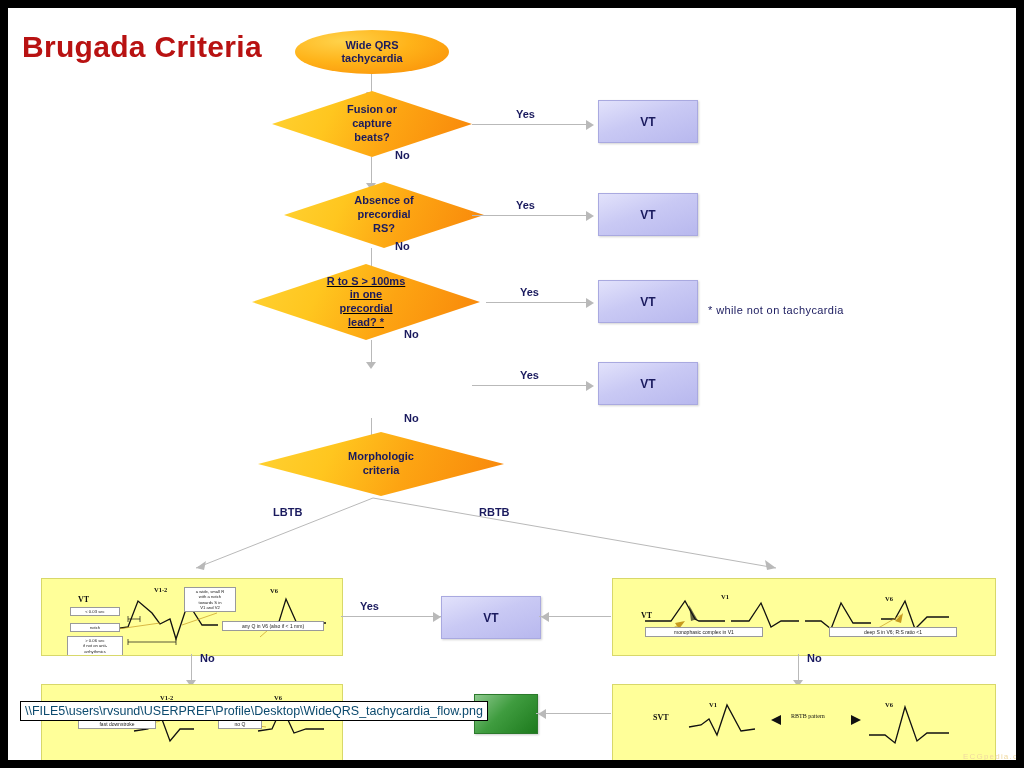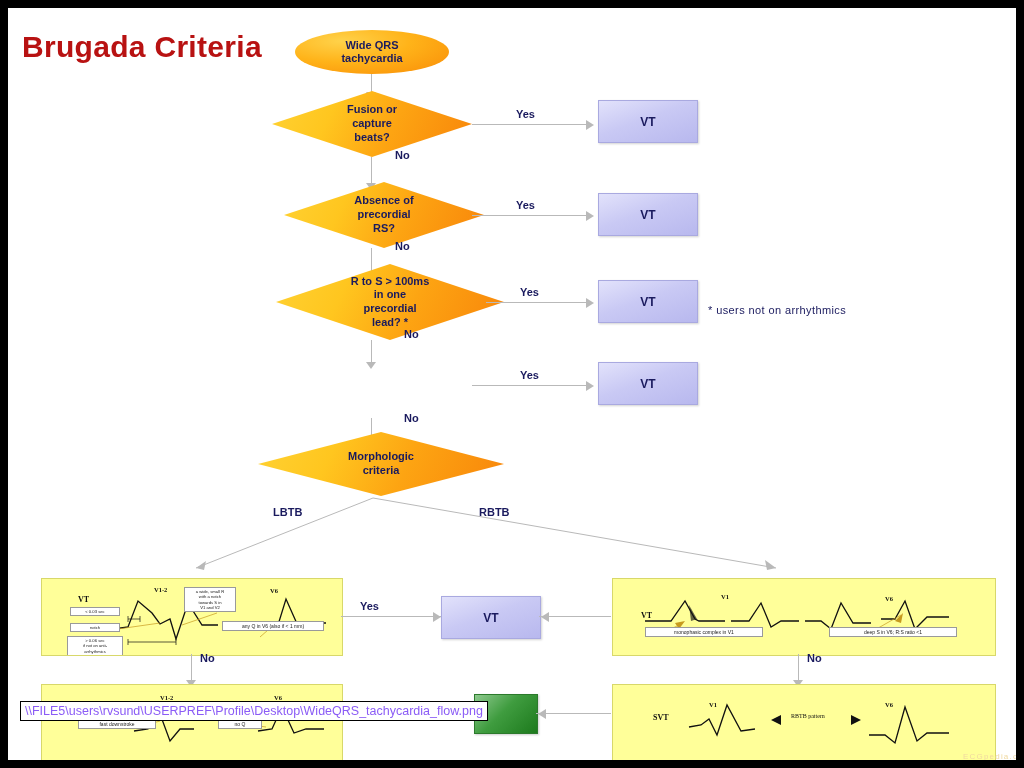--- a/index.html
+++ b/index.html
@@ -56,21 +56,21 @@
   .callout{position:absolute;background:#ffffff;border:1px solid #9a9a9a;color:#222;
     font-size:4.2px;line-height:1.25;padding:1px 2px;text-align:center;
     font-family:"Liberation Sans",sans-serif;white-space:pre-line;}
   .callout.w{font-size:5px;}
   .ecglab{position:absolute;color:#111;font-size:6.5px;font-weight:bold;font-family:"Liberation Serif",serif;}
   .ecglab.big{font-size:8px;}
 
   .wmark{color:#f0d9a0;font-size:8px;letter-spacing:1.2px;}
 
   
-  #pathbox{background:#ffffff;border:1px solid #000;color:#8b5cf6;font-size:12.5px;
+  #pathbox{background:#ffffff;border:1px solid #000;color:#0c4a6e;font-size:12.5px;
     padding:2px 4px;white-space:nowrap;font-family:"Liberation Sans",sans-serif;z-index:50;}
 
   svg{display:block;overflow:visible;}
 </style>
 </head>
 <body>
 
 <div id="screen">
  <div id="canvas">
 
@@ -113,36 +113,36 @@
   <div class="abs hline" style="left:464px;top:207px;width:114px;"></div>
   <div class="abs arrow-r" style="left:578px;top:203px;"></div>
   <div class="abs elab" style="left:508px;top:191px;">Yes</div>
   <div class="abs vt" style="left:590px;top:185px;width:98px;height:41px;">
     <span>VT</span>
   </div>
   <div class="abs vline" style="left:363px;top:240px;height:28px;"></div>
   <div class="abs arrow-d" style="left:358px;top:266px;"></div>
   <div class="abs elab" style="left:387px;top:232px;">No</div>
 
-  <div class="abs dia" style="left:268px;top:256px;width:228px;height:76px;">
+  <div class="abs dia" style="left:244px;top:256px;width:228px;height:76px;text-decoration:underline;">
     <div class="dwrap">
       <div class="shape"></div>
       <div class="txt" style="white-space:pre-line">R to S &gt; 100ms
 in one
 precordial
 lead? *</div>
     </div>
   </div>
   <div class="abs hline" style="left:478px;top:294px;width:100px;"></div>
   <div class="abs arrow-r" style="left:578px;top:290px;"></div>
   <div class="abs elab" style="left:512px;top:278px;">Yes</div>
   <div class="abs vt" style="left:590px;top:272px;width:98px;height:41px;">
     <span>VT</span>
   </div>
-  <div class="abs note" style="left:700px;top:296px;">* users not on arrhythmics</div>
+  <div class="abs note" style="left:700px;top:296px;">* while not on tachycardia</div>
   <div class="abs vline" style="left:363px;top:332px;height:24px;"></div>
   <div class="abs arrow-d" style="left:358px;top:354px;"></div>
   <div class="abs elab" style="left:396px;top:320px;">No</div>
 
   <div class="abs hline" style="left:464px;top:377px;width:114px;"></div>
   <div class="abs arrow-r" style="left:578px;top:373px;"></div>
   <div class="abs elab" style="left:512px;top:361px;">Yes</div>
   <div class="abs vt" style="left:590px;top:354px;width:98px;height:41px;">
     <span>VT</span>
   </div>

